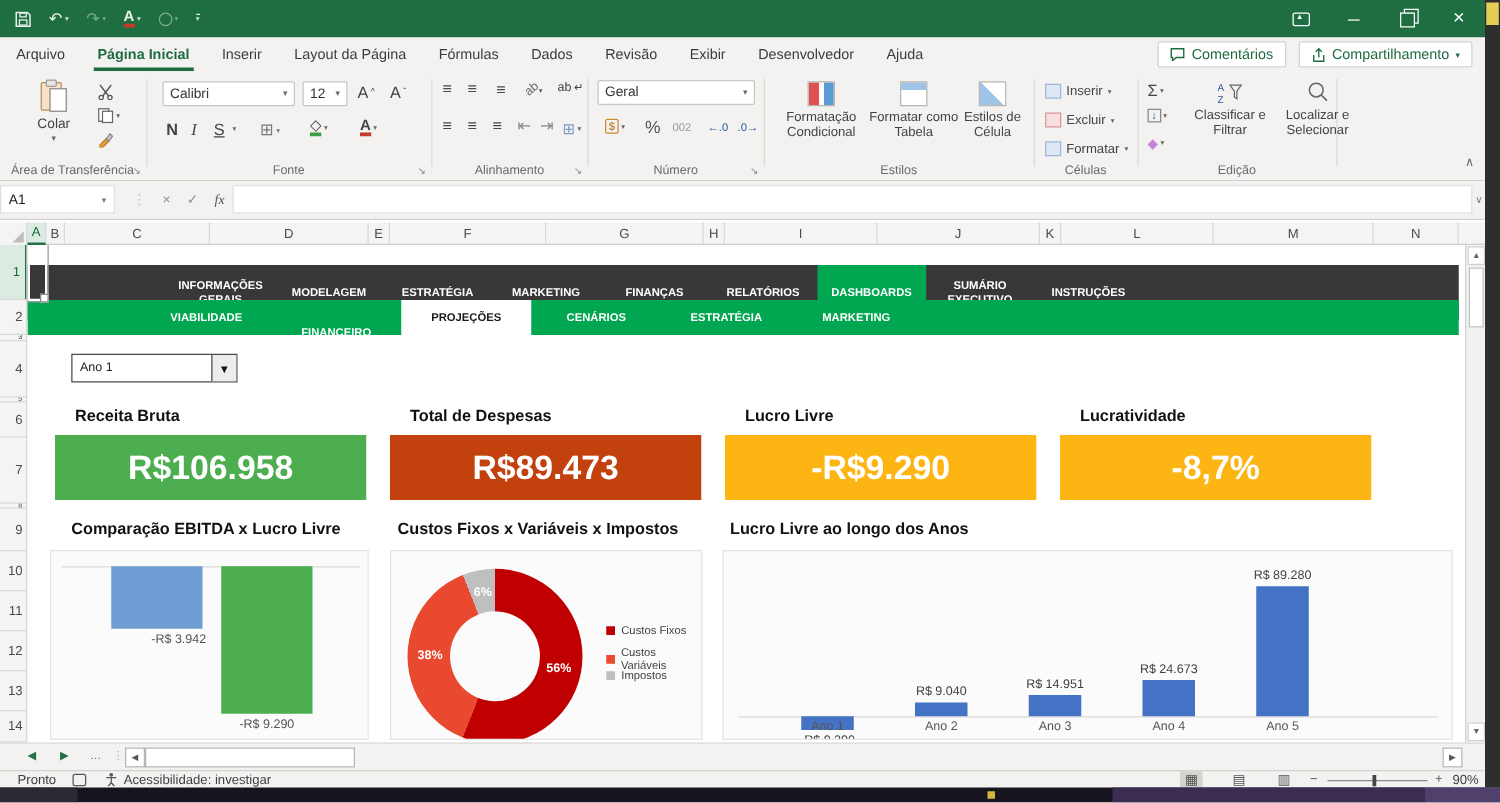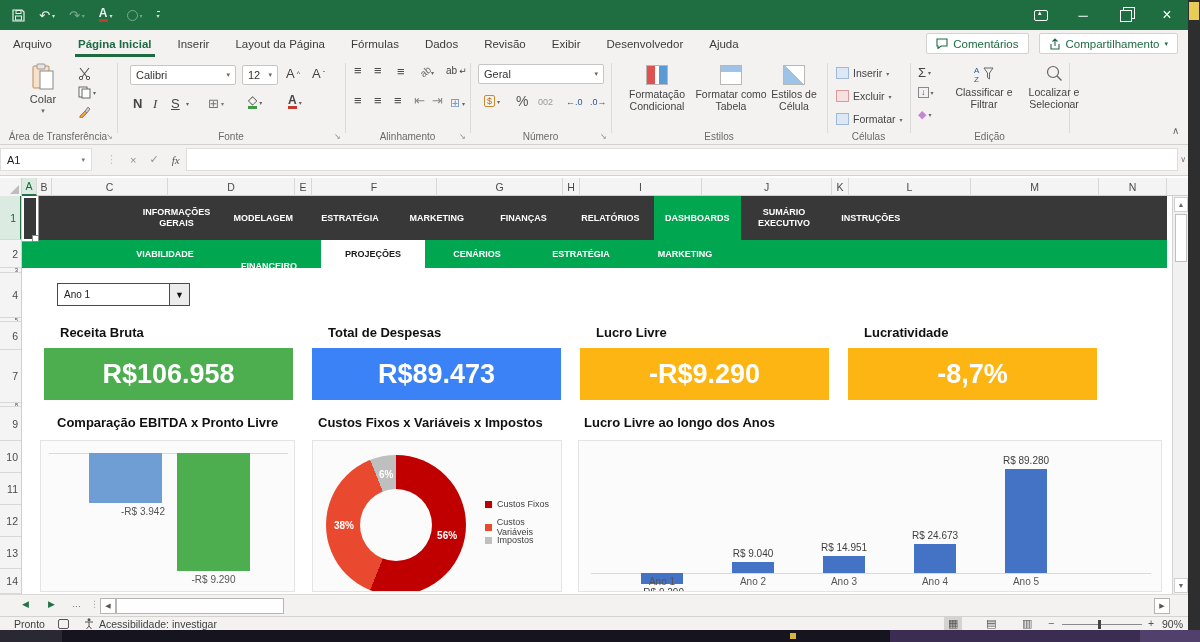--- a/index.html
+++ b/index.html
@@ -62,21 +62,21 @@
   .chcell { position:absolute; top:0; height:18px; border-right:1px solid #d8d8d8; font-size:10.5px; color:#4a4a4a; display:flex; align-items:center; justify-content:center; }
   .chcell.selected { background:#dcebe2; color:#0e6b35; border-bottom:2px solid #217346; }
   .corner { position:absolute; left:0; top:0; width:22px; height:18px; border-right:1px solid #cfcfcf; background:#f4f4f4; }
   .corner:after { content:""; position:absolute; right:2px; bottom:2px; border-left:9px solid transparent; border-bottom:9px solid #bdbdbd; }
   .rowhdrs { position:absolute; left:0; top:196px; width:22px; height:398px; background:#f4f4f4; border-right:1px solid #cfcfcf; overflow:hidden; }
   .rhcell { position:absolute; left:0; width:22px; border-bottom:1px solid #d8d8d8; font-size:10.5px; color:#4a4a4a; display:flex; align-items:center; justify-content:flex-end; padding-right:4px; overflow:hidden; }
   .rhcell.selected { background:#dcebe2; color:#0e6b35; border-right:2px solid #217346; }
 
   
   .cells { position:absolute; left:22px; top:196px; width:1150px; height:398px; background:#fff; overflow:hidden; }
-  .navdark { position:absolute; left:0; top:0; width:1145px; height:44px; background:#383838; }
+  .navdark { position:absolute; left:0; top:16px; width:1145px; height:44px; background:#383838; }
   .ptab { position:absolute; top:0; height:44px; display:flex; align-items:center; justify-content:center; text-align:center; color:#fff; font-size:9px; font-weight:bold; line-height:11px; }
   .ptab.active { background:#00a650; }
   .navgreen { position:absolute; left:0; top:44px; width:1145px; height:28px; background:#00a650; }
   .stab { position:absolute; top:0; height:28px; display:flex; align-items:center; justify-content:center; color:#fff; font-size:9px; font-weight:bold; }
   .stab.active { background:#fff; color:#1a1a1a; }
   .selbox { position:absolute; left:0; top:0; width:16px; height:45px; border:2px solid #fff; outline:1px solid #9a9a9a; }
   .selbox:after { content:""; position:absolute; right:-3px; bottom:-3px; width:5px; height:5px; background:#fff; border:1px solid #888; }
 
   .yearsel { position:absolute; left:35px; top:87px; width:133px; height:23px; background:#fff; border:1.5px solid #4a4a4a; display:flex; align-items:center; }
   .yearsel .val { flex:1; font-size:10px; color:#222; padding-left:6px; }
@@ -424,28 +424,28 @@
 
     <div class="yearsel">
       <span class="val">Ano 1</span>
       <span class="dbtn">▼</span>
     </div>
 
     <div id="kpi-row">
         <div class="kpi-title" style="left: 38px;">Receita Bruta</div>
         <div class="kpi-bar" style="left: 22px; background: rgb(76, 174, 79);">R$106.958</div>
         <div class="kpi-title" style="left: 306px;">Total de Despesas</div>
-        <div class="kpi-bar" style="left: 290px; background: #3b82f6;">R$89.473</div>
+        <div class="kpi-bar" style="left: 290px; background: #c2410c;">R$89.473</div>
         <div class="kpi-title" style="left: 574px;">Lucro Livre</div>
         <div class="kpi-bar" style="left: 558px; background: rgb(253, 181, 19);">-R$9.290</div>
         <div class="kpi-title" style="left: 842px;">Lucratividade</div>
         <div class="kpi-bar" style="left: 826px; background: rgb(253, 181, 19);">-8,7%</div>
       </div>
 
-    <div class="chart-title" style="left:35px;">Comparação EBITDA x Pronto Livre</div>
+    <div class="chart-title" style="left:35px;">Comparação EBITDA x Lucro Livre</div>
     <div class="chart-title" style="left:296px;">Custos Fixos x Variáveis x Impostos</div>
     <div class="chart-title" style="left:562px;">Lucro Livre ao longo dos Anos</div>
 
     <div class="chartbox" id="chart1" style="left:18px;width:255px;">
         <div class="axisline" style="left: 8px; top: 12px; width: 239px;"></div>
         <div class="bar" style="left: 48px; top: 12px; width: 73px; height: 50.0706px; background: rgb(111, 158, 212);"></div>
         <div class="dlabel" style="left: 102px; top: 65.0706px;">-R$ 3.942</div>
         <div class="bar" style="left: 136px; top: 12px; width: 73px; height: 118px; background: rgb(76, 174, 79);"></div>
         <div class="dlabel" style="left: 172.5px; top: 133px;">-R$ 9.290</div>
       </div>

